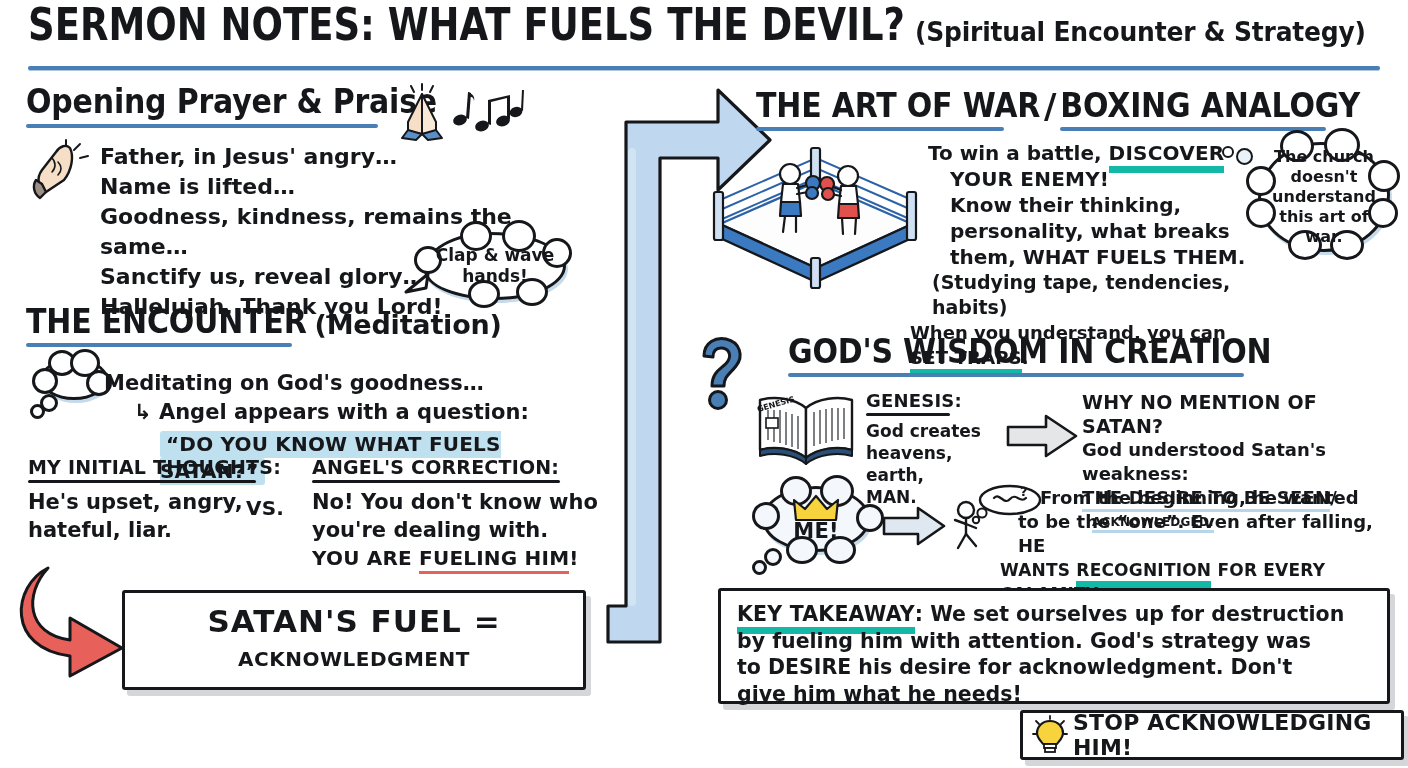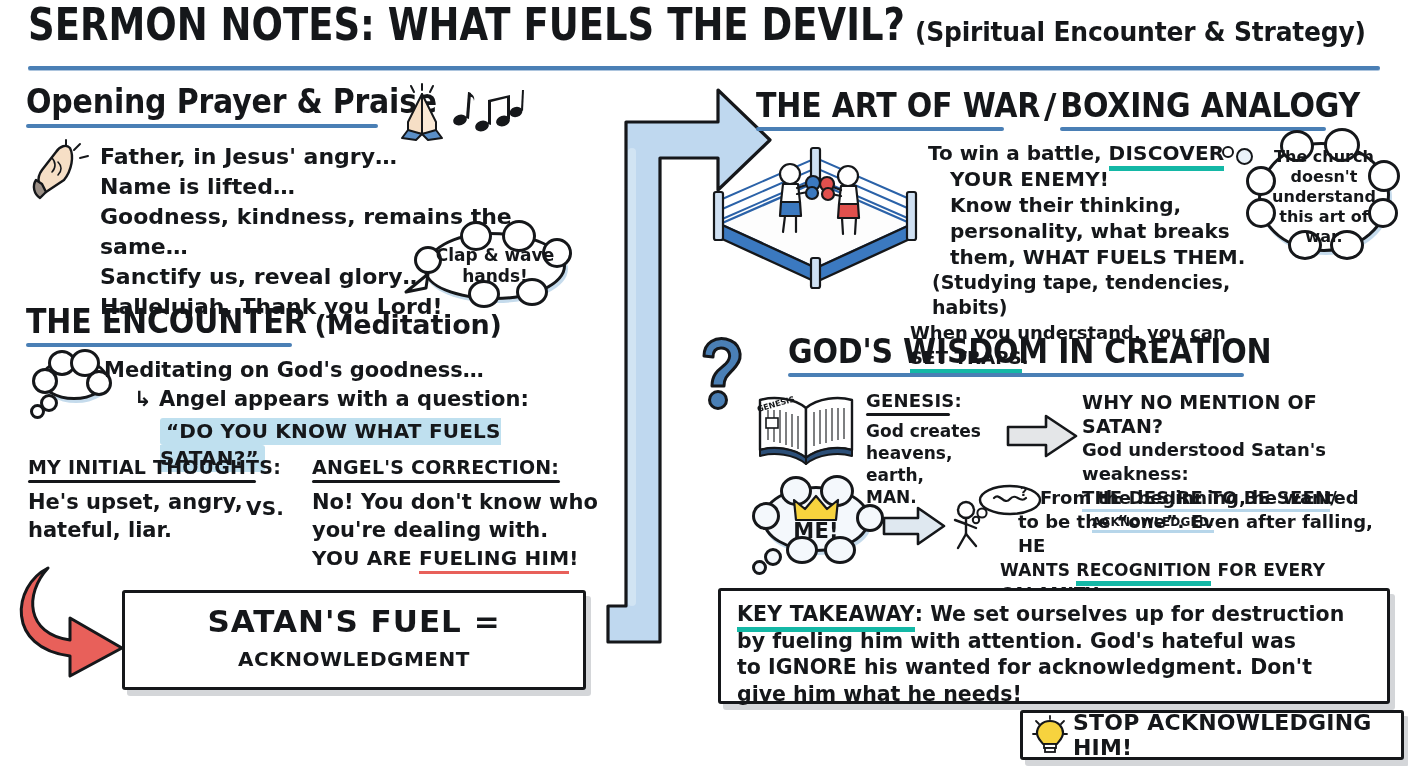--- a/index.html
+++ b/index.html
@@ -22,21 +22,21 @@
   #title-sub{font-size:25px;font-weight:700;white-space:nowrap;transform:scaleY(1.08);transform-origin:left bottom;}
   #title-rule{left:28px;top:66px;width:1352px;height:4px;background:#4a7fb5;border-radius:3px;
      box-shadow:0 1px 0 rgba(74,127,181,.45);}
 
   
   .hl{height:4px;background:#4a7fb5;border-radius:3px;}
   .hl-dark{height:3px;background:#15171a;border-radius:2px;}
 
   
   .mark{background:#bfe0ef;padding:1px 6px 2px 6px;border-radius:3px;}
-  .u-blue{border-bottom:5px solid #14b8a6;padding-bottom:1px;}
+  .u-blue{border-bottom:7px solid #14b8a6;padding-bottom:1px;}
   .u-red{border-bottom:3px solid #e8605a;padding-bottom:1px;}
   .u-light{border-bottom:3px solid #b7d6ea;padding-bottom:1px;}
 
   
   .sec-h{font-size:30px;font-weight:700;white-space:nowrap;transform:scaleY(1.1);transform-origin:left bottom;}
 
   
   .body-t{font-size:21px;line-height:27px;font-weight:600;}
   .body-s{font-size:19px;line-height:25px;font-weight:600;}
   .body-xs{font-size:17px;line-height:22px;font-weight:600;}
@@ -150,21 +150,21 @@
     <div class="cloud" style="width:62px;height:36px;margin-left:10px;border-radius:50%;"></div>
     <div class="puff" style="left:18px;top:-8px;width:22px;height:20px;"></div>
     <div class="puff" style="left:40px;top:-9px;width:24px;height:22px;"></div>
     <div class="puff" style="left:2px;top:10px;width:20px;height:20px;"></div>
     <div class="puff" style="left:56px;top:12px;width:20px;height:20px;"></div>
     <div class="dot" style="left:10px;top:36px;width:12px;height:12px;"></div>
     <div class="dot" style="left:0px;top:46px;width:9px;height:9px;"></div>
   </div>
 
   <div class="abs body-t" style="left:104px;top:356px;width:470px;">
-    <div style="font-size:21px;line-height:29px;">Meditating on God's goodness…</div>
+    <div style="font-size:21px;line-height:29px;margin-top:13px;">Meditating on God's goodness…</div>
     <div style="font-size:21px;line-height:29px;padding-left:30px;">
       <span>↳</span>
       <span>Angel appears with a question:</span>
     </div>
     <div style="padding-left:56px;margin-top:4px;">
       <span class="caps mark" style="font-size:20px;">“DO YOU KNOW WHAT FUELS SATAN?”</span>
     </div>
   </div>
 
   <div class="abs" style="left:28px;top:456px;">
@@ -408,22 +408,22 @@
     <div class="caps" style="font-size:17px;line-height:24px;margin-left:-40px;">
       <span>WANTS </span><span class="u-blue">RECOGNITION</span><span> FOR EVERY CALAMITY.</span>
     </div>
   </div>
 
   <div class="abs sketchbox" style="left:718px;top:588px;width:666px;height:110px;">
     <div style="padding:10px 14px 0 16px;">
       <div class="body-t" style="font-size:20.5px;line-height:26.5px;">
         <span class="caps u-blue">KEY TAKEAWAY</span><span>: </span><span>We set ourselves up for destruction</span>
       </div>
-      <div class="body-t" style="font-size:20.5px;line-height:26.5px;">by fueling him with attention. God's hateful was</div>
-      <div class="body-t" style="font-size:20.5px;line-height:26.5px;">to IGNORE his wanted for acknowledgment. Don't</div>
+      <div class="body-t" style="font-size:20.5px;line-height:26.5px;">by fueling him with attention. God's strategy was</div>
+      <div class="body-t" style="font-size:20.5px;line-height:26.5px;">to DESIRE his desire for acknowledgment. Don't</div>
       <div class="body-t" style="font-size:20.5px;line-height:26.5px;">give him what he needs!</div>
     </div>
   </div>
 
   <div class="abs sketchbox" style="left:1020px;top:710px;width:384px;height:50px;display:flex;align-items:center;gap:8px;padding-left:12px;box-sizing:border-box;background:#fff;">
     <svg width="30" height="38" viewBox="0 0 30 38">
       <g stroke="#15171a" stroke-width="1.8" stroke-linecap="round">
         <line x1="15" y1="3" x2="15" y2="0"></line>
           <line x1="4" y1="8" x2="1" y2="5"></line>
           <line x1="26" y1="8" x2="29" y2="5"></line>

